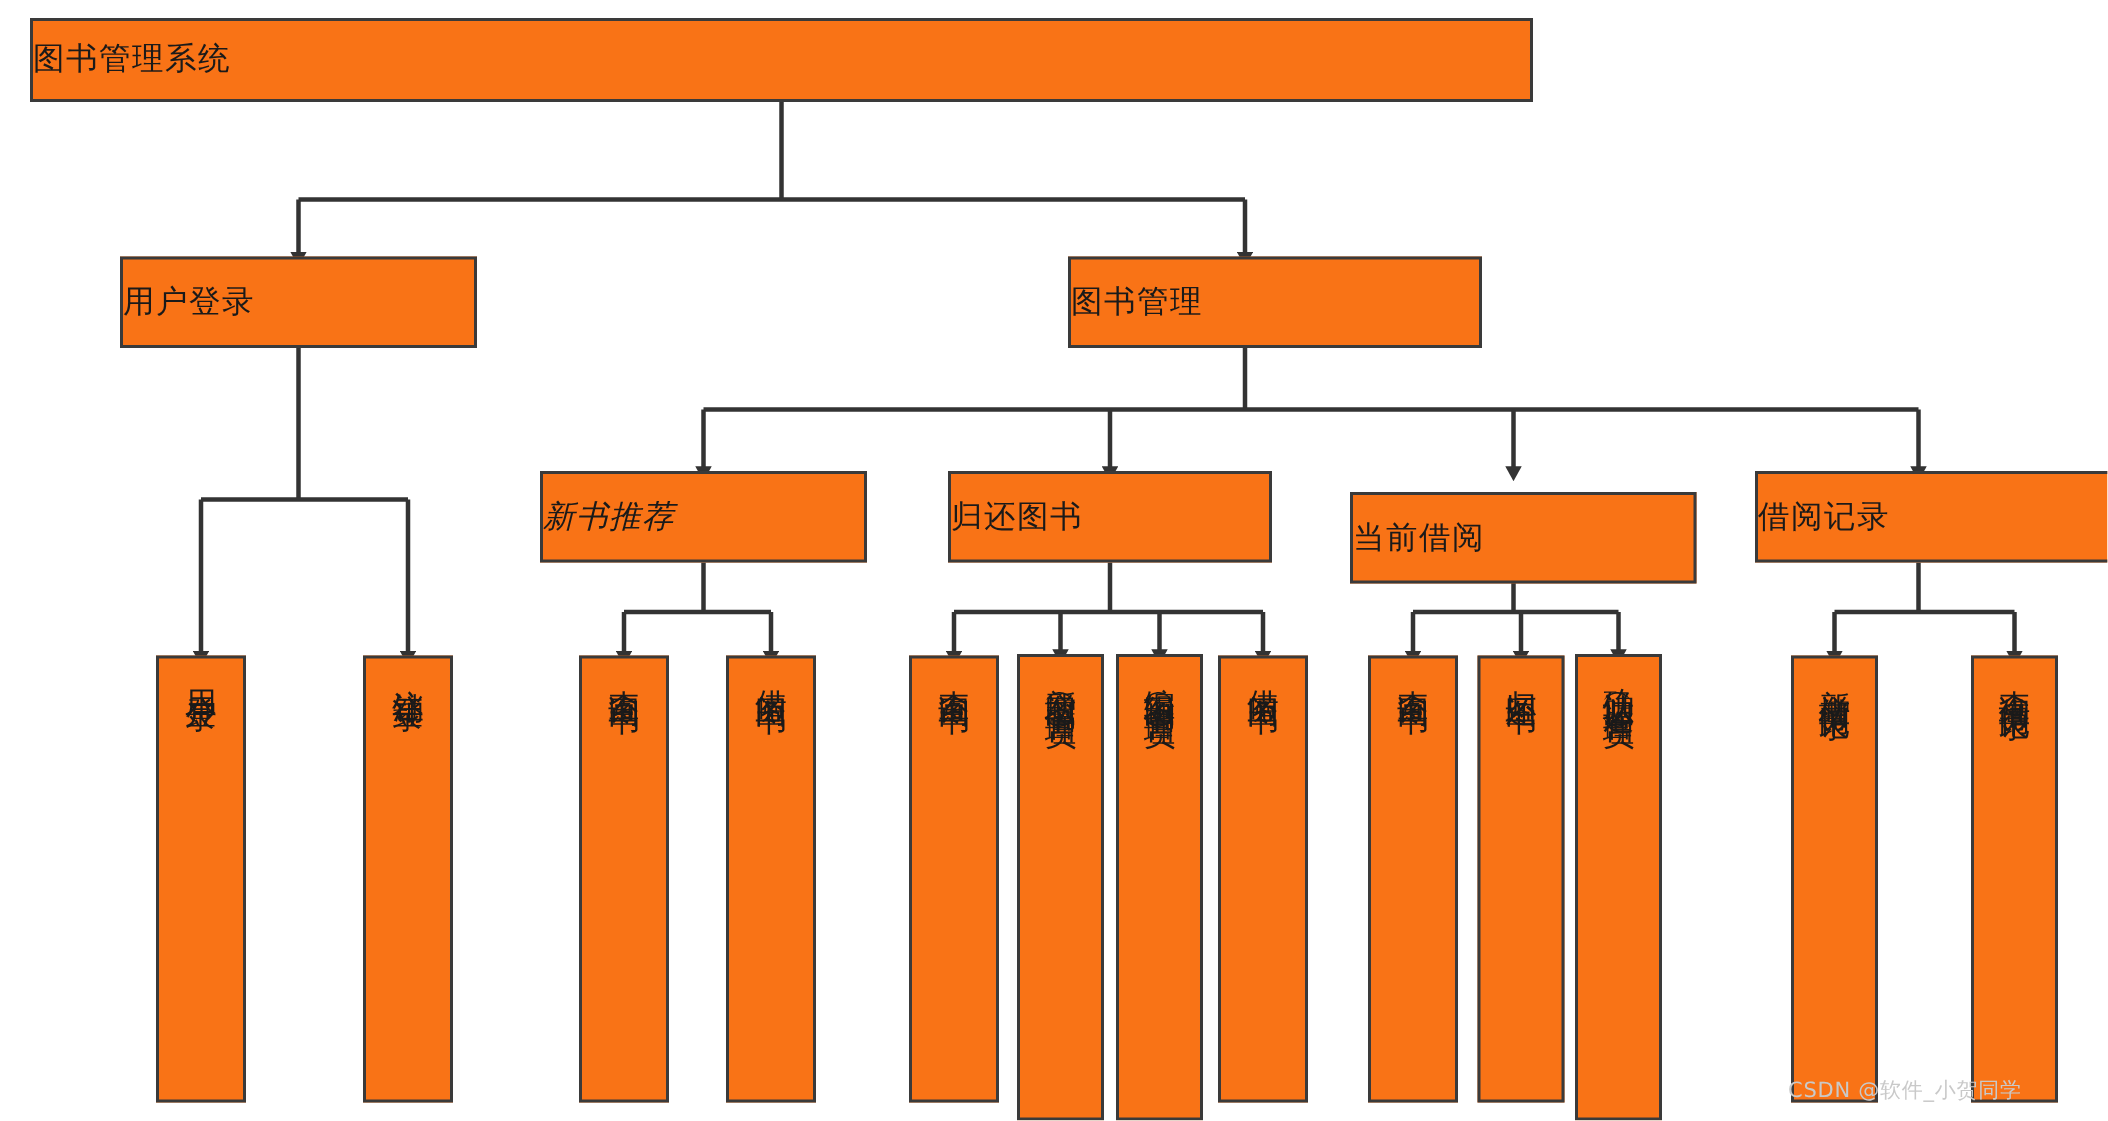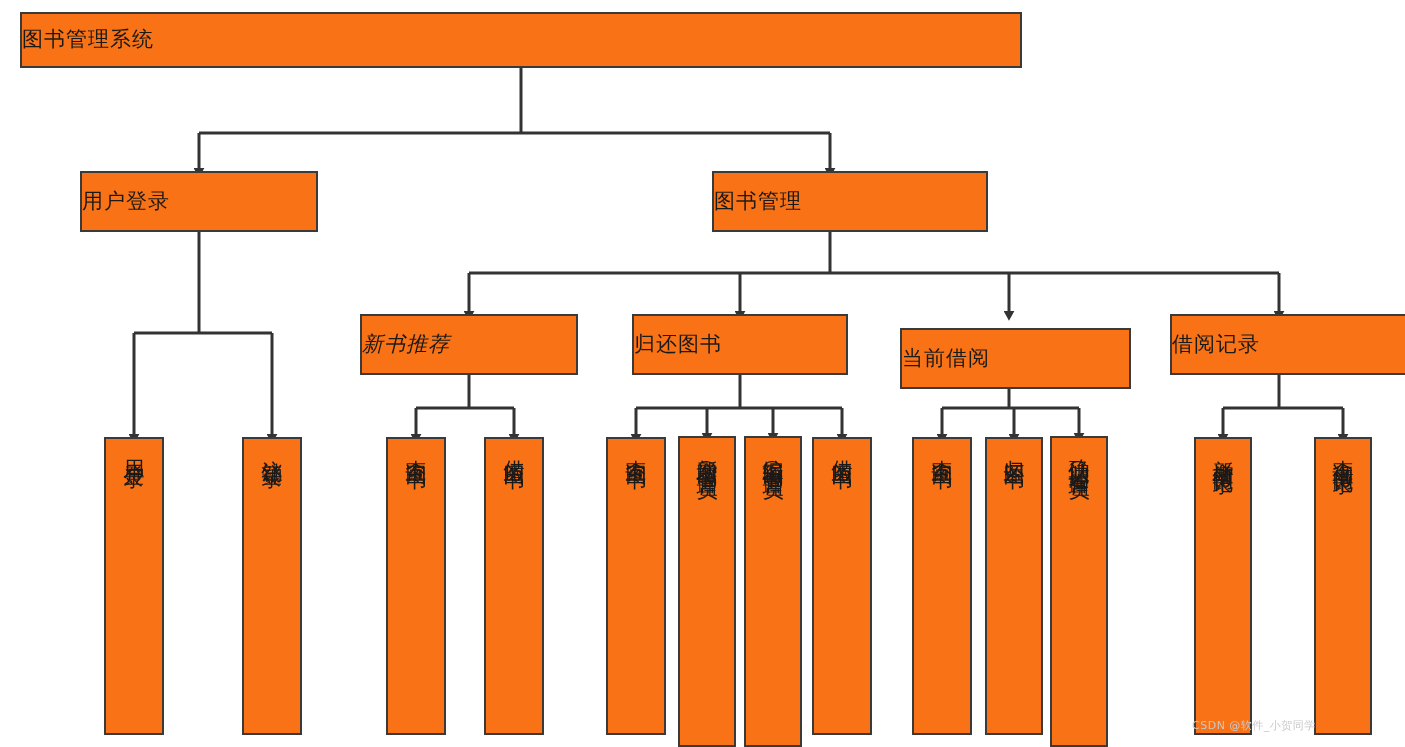--- a/index.html
+++ b/index.html
@@ -48,21 +48,21 @@
     padding: 4px 0;
   }
   .node.vert .vlabel {
     writing-mode: vertical-rl;
     text-orientation: upright;
     white-space: nowrap;
   }
   .watermark {
     position: absolute;
     color: #c9c9c9;
-    font-size: 11px;
+    font-size: 14px;
     white-space: nowrap;
     z-index: 5;
     letter-spacing: 0.5px;
   }
 </style>
 </head>
 <body>
 
 <div id="canvas">
   <svg id="edges" viewBox="0 0 1405 747" xmlns="http://www.w3.org/2000/svg">

